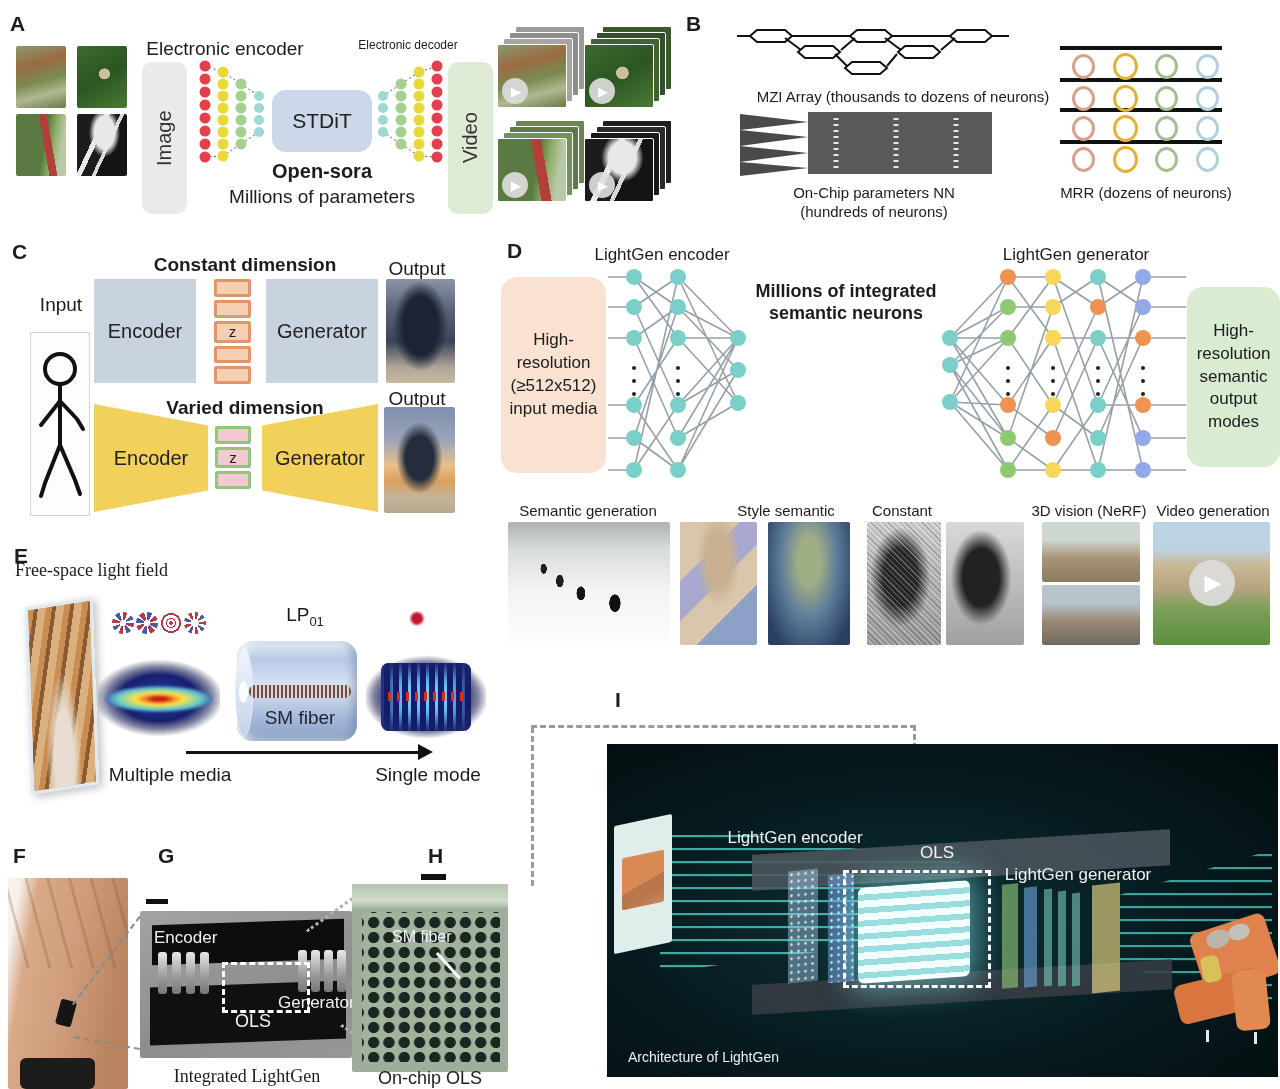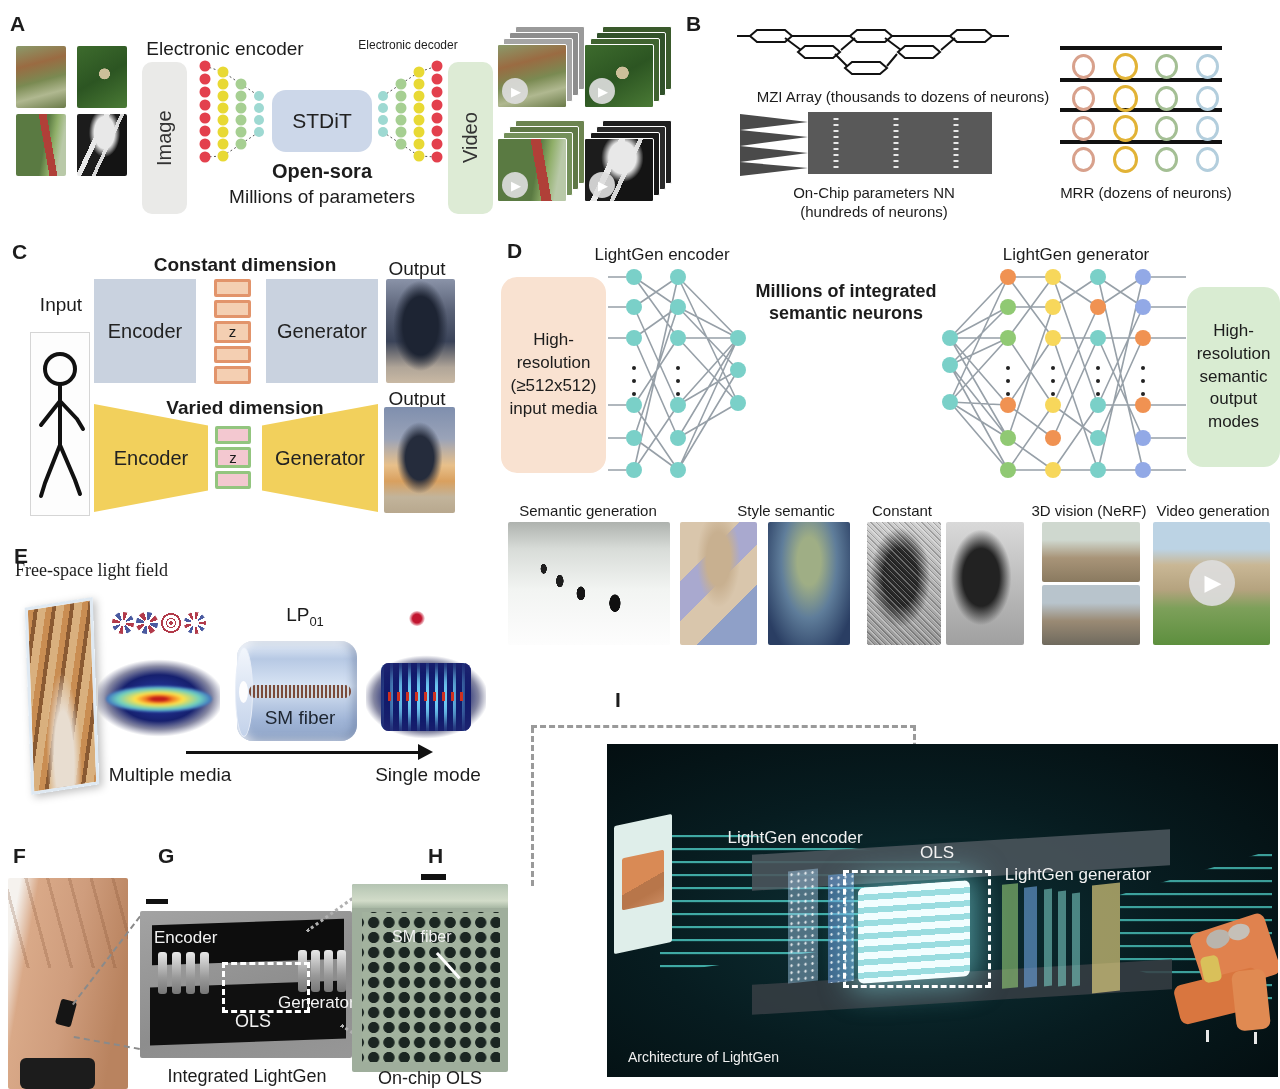--- a/index.html
+++ b/index.html
@@ -436,21 +436,21 @@
     <div class="p" style="left:60px;top:41px;width:9px;height:42px;background:linear-gradient(180deg,#e8e8e8,#9a9a9a 60%,#777);border-radius:3px;"></div>
     <div class="p" style="left:158px;top:39px;width:9px;height:42px;background:linear-gradient(180deg,#e8e8e8,#9a9a9a 60%,#777);border-radius:3px;"></div>
     <div class="p" style="left:171px;top:39px;width:9px;height:42px;background:linear-gradient(180deg,#e8e8e8,#9a9a9a 60%,#777);border-radius:3px;"></div>
     <div class="p" style="left:184px;top:39px;width:9px;height:42px;background:linear-gradient(180deg,#e8e8e8,#9a9a9a 60%,#777);border-radius:3px;"></div>
     <div class="p" style="left:197px;top:39px;width:9px;height:42px;background:linear-gradient(180deg,#e8e8e8,#9a9a9a 60%,#777);border-radius:3px;"></div>
     <div class="p" style="left:82px;top:51px;width:82px;height:45px;border:3px dashed #fff;"></div>
     <div class="t whitetxt" style="left:14px;top:17px;font-size:17px;">Encoder</div>
     <div class="t whitetxt" style="left:138px;top:82px;font-size:17px;">Generator</div>
     <div class="t whitetxt" style="left:95px;top:100px;font-size:18px;">OLS</div>
   </div>
-  <div class="t tc" style="left:247px;top:1066px;font-size:18px;">Integrated LightGen</div>
+  <div class="t tc" style="left:247px;top:1066px;font-size:18px;font-family:Liberation Serif, serif;">Integrated LightGen</div>
 
   <div class="dashline" style="left:306px;top:930px;width:62px;border-top:3px dotted #b0b0b0;transform:rotate(-35.7deg);"></div>
   <div class="dashline" style="left:342px;top:1024px;width:62px;border-top:3px dotted #b0b0b0;transform:rotate(33.2deg);"></div>
 
   <div class="t pl" style="left:428px;top:844px;">H</div>
   <div class="p" style="left:421px;top:874px;width:25px;height:6px;background:#111;"></div>
   <div class="p photo" style="left:352px;top:884px;width:156px;height:188px;overflow:hidden;background:#9fae9c;">
     <div class="p" style="left:0;top:0;width:156px;height:24px;background:linear-gradient(180deg,#b4c4b2,#d2dcc9 70%,#a8b8a4);"></div>
     <div class="p" style="left:10px;top:28px;width:138px;height:150px;background-color:#a2b29e;background-image:radial-gradient(circle,#1b2622 5.2px,transparent 6px);background-size:15.3px 15px;background-position:4px 3px;"></div>
     <div class="t whitetxt" style="left:40px;top:44px;font-size:16px;">SM fiber</div>

